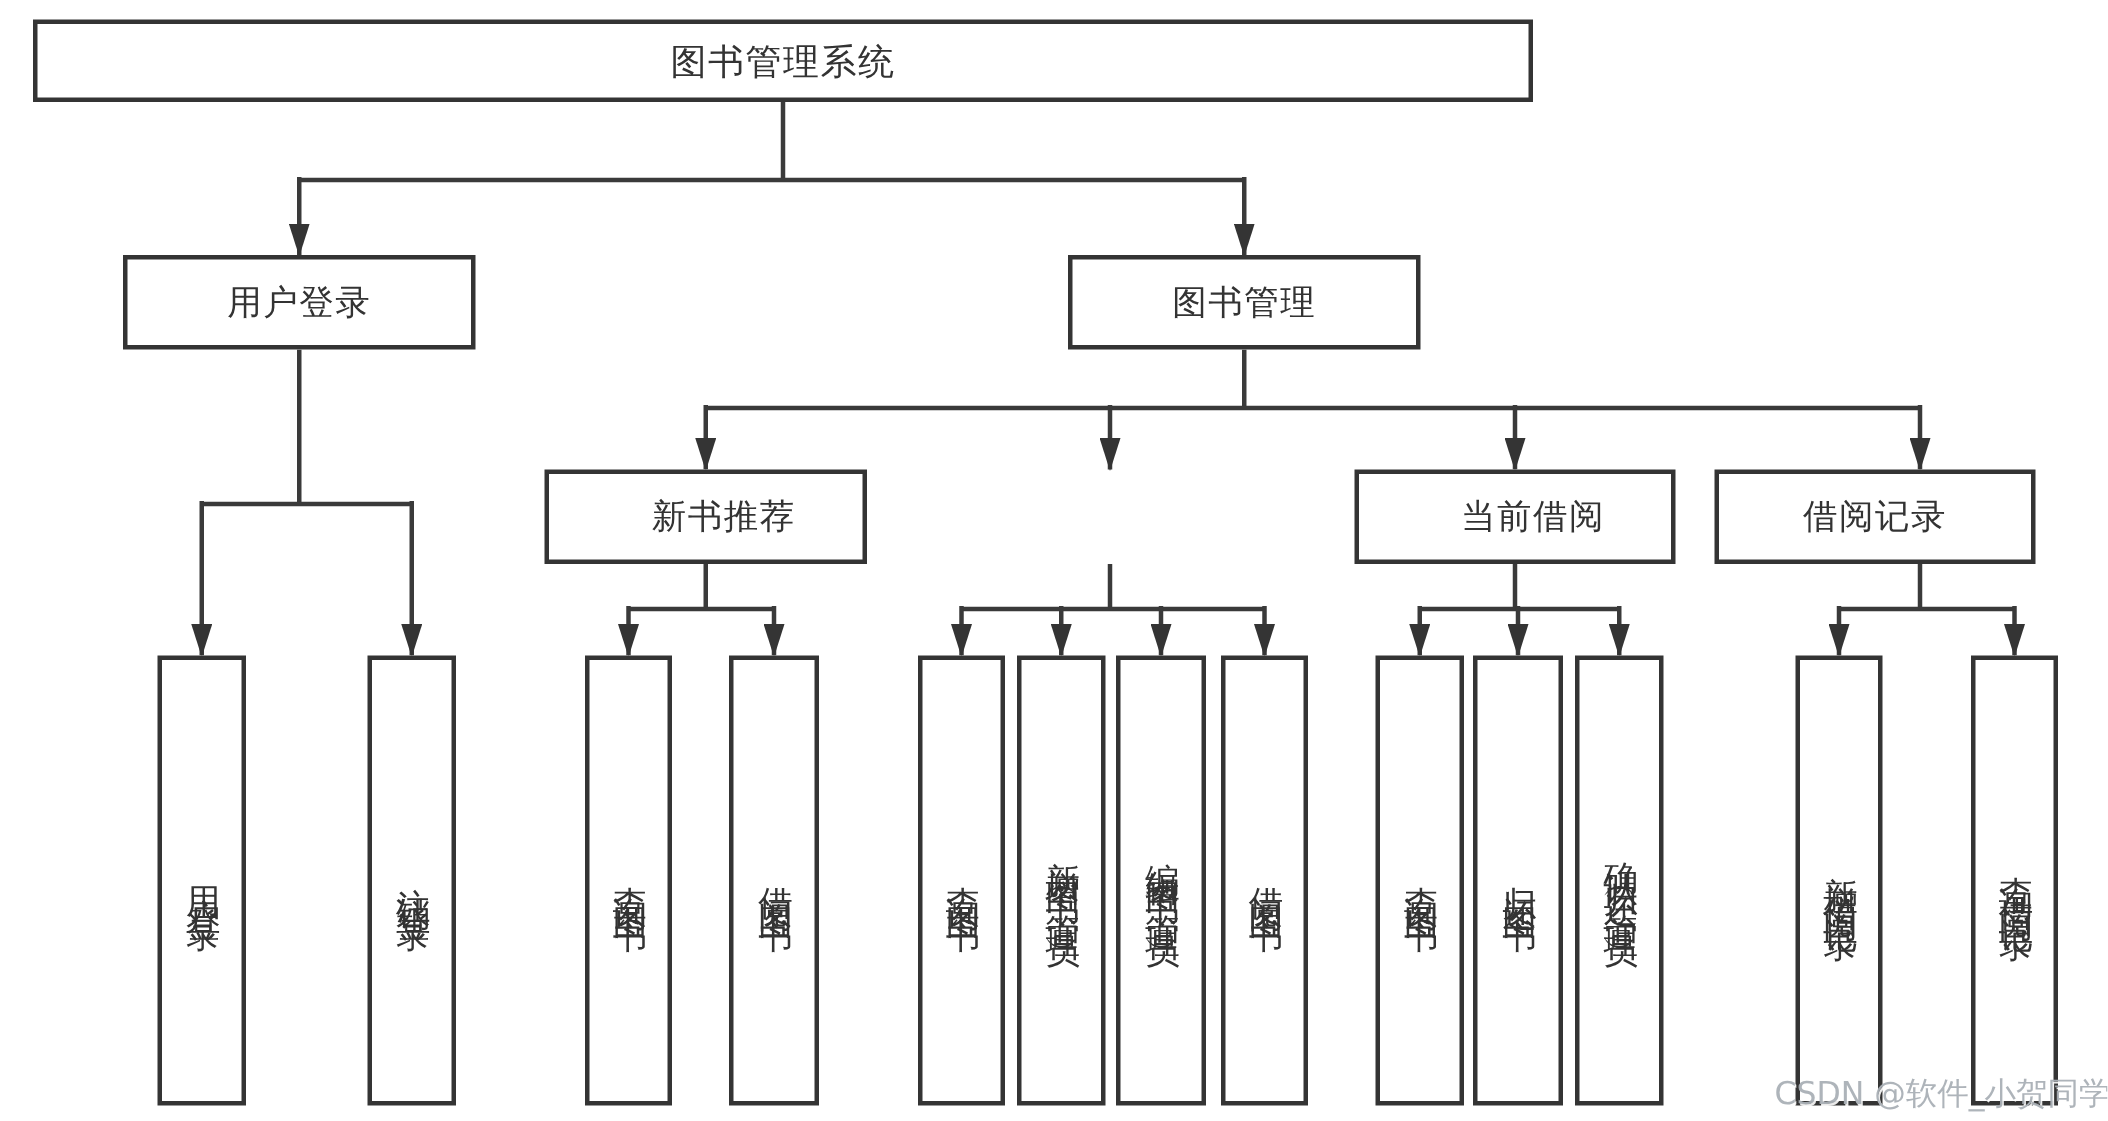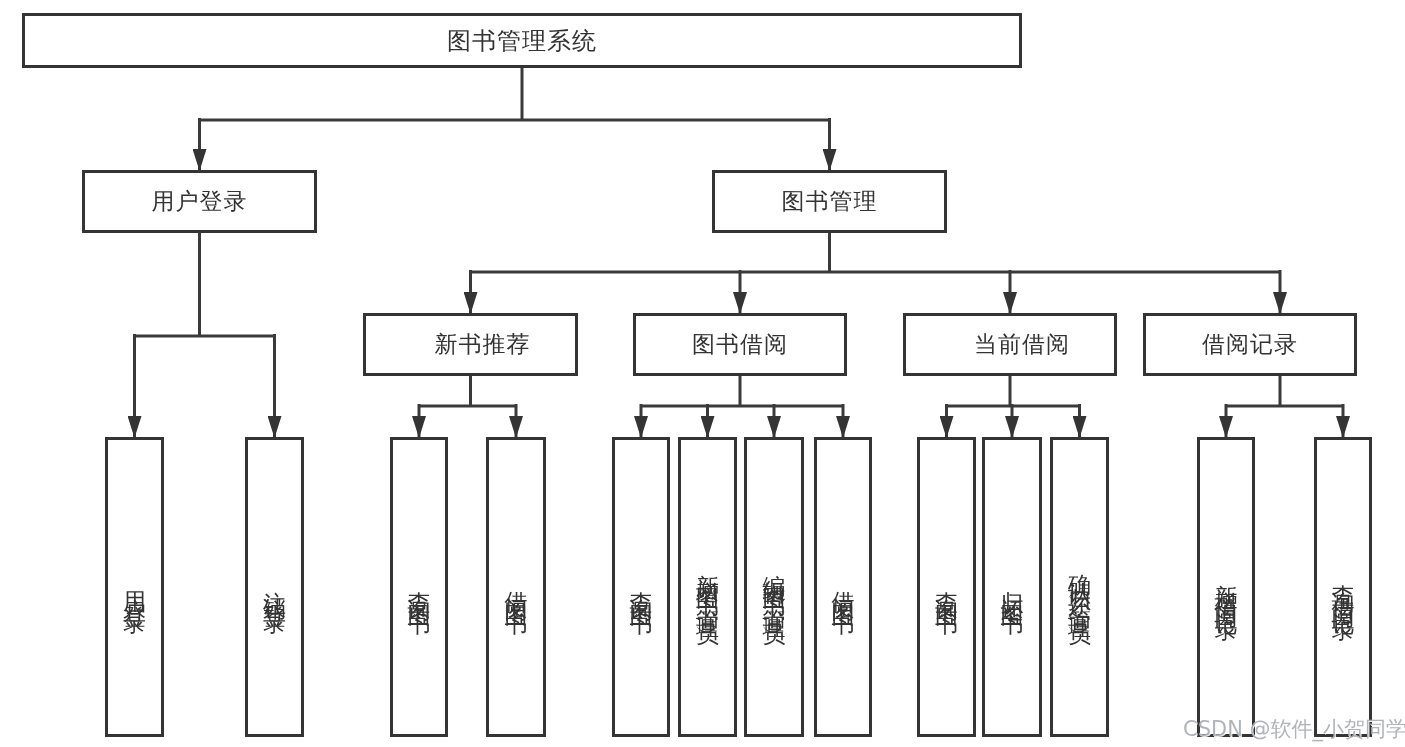--- a/index.html
+++ b/index.html
@@ -121,23 +121,20 @@
   <div class="box" style="left:82px; top:170px; width:235px; height:63px;">
     <span class="hlabel">用户登录</span>
   </div>
   <div class="box" style="left:712px; top:170px; width:235px; height:63px;">
     <span class="hlabel">图书管理</span>
   </div>
 
   <div class="box" style="left:363px; top:313px; width:215px; height:63px;padding-left:24px;">
     <span class="hlabel">新书推荐</span>
   </div>
-  <div class="box" style="left:633px; top:313px; width:214px; height:63px;">
-    <span class="hlabel">图书借阅</span>
-  </div>
   <div class="box" style="left:903px; top:313px; width:214px; height:63px;padding-left:24px;">
     <span class="hlabel">当前借阅</span>
   </div>
   <div class="box" style="left:1143px; top:313px; width:214px; height:63px;">
     <span class="hlabel">借阅记录</span>
   </div>
 
   <div class="box" style="left:105px; top:437px; width:59px; height:300px;">
     <span class="vtext">用户登录</span>
   </div>

